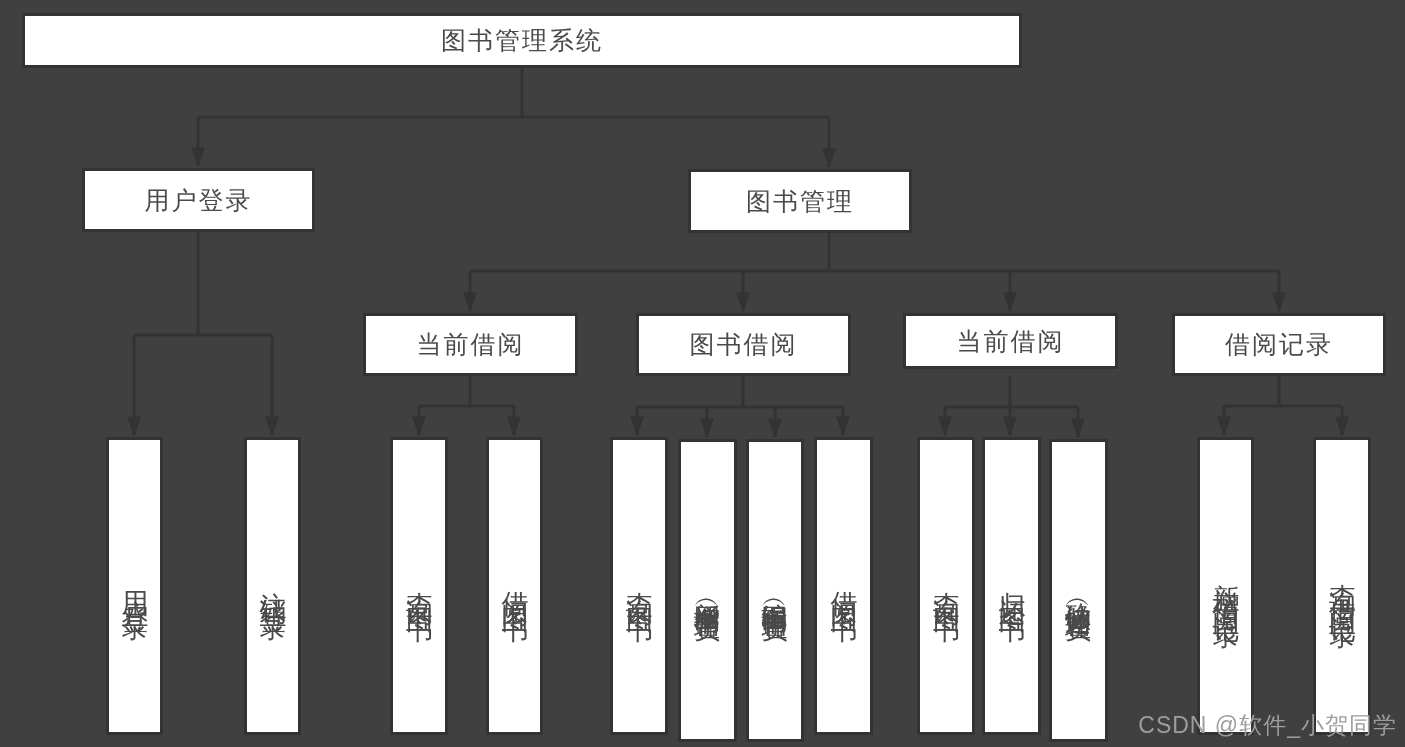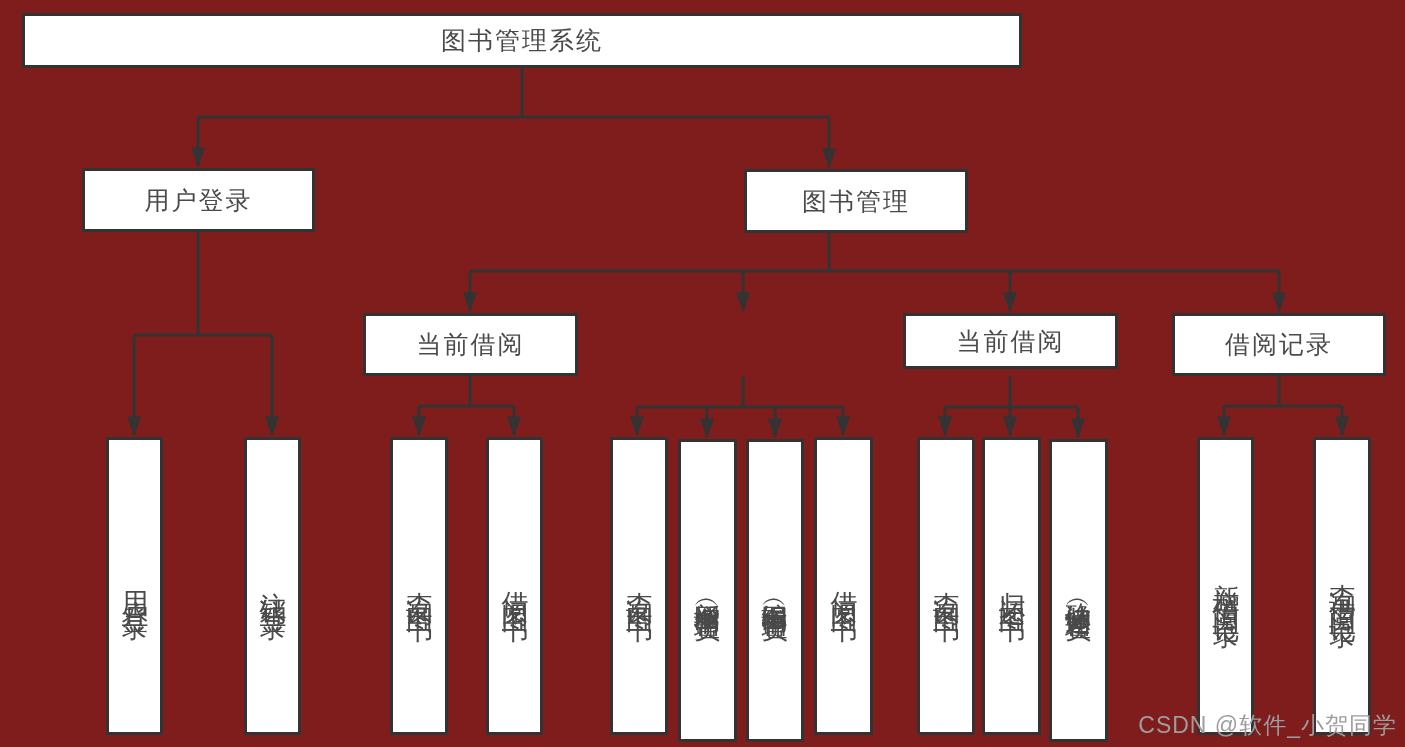--- a/index.html
+++ b/index.html
@@ -1,19 +1,19 @@
 <!DOCTYPE html>
 <html><head>
 <meta charset="utf-8">
 <style>
   html,body{margin:0;padding:0;background:#ffffff;}
   .canvas{
     position:relative;
     width:1405px;height:747px;
-    background:#7f1d1d;
+    background:#404040;
     font-family:"Liberation Sans","DejaVu Sans",sans-serif;
     overflow:hidden;
   }
   .wires{position:absolute;left:0;top:0;width:1405px;height:747px;}
   .wire{stroke:#333333;stroke-width:3;fill:none;}
   .node{
     position:absolute;
     box-sizing:border-box;
     border:3px solid #333333;
     background:#ffffff;
@@ -91,23 +91,24 @@
 
     <path class="wire" d="M1279,376 V406"></path>
     <path class="wire" d="M1224,406 H1342"></path>
     <path class="wire" d="M1224,406 V435" marker-end="url(#arrow)"></path>
     <path class="wire" d="M1342,406 V435" marker-end="url(#arrow)"></path>
   </svg>
 
   <div class="node h" style="left:22px;top:13px;width:1000px;height:55px;">图书管理系统</div>
 
   <div class="node h" style="left:82px;top:168px;width:233px;height:64px;">用户登录</div>
-  <div class="node h" style="left:744px;top:169px;width:224px;height:64px;">图书管理</div>
+  <div class="node h" style="left:688px;top:169px;width:224px;height:64px;">图书管理</div>
 
   <div class="node h" style="left:363px;top:313px;width:215px;height:63px;">当前借阅</div>
+  <div class="node h" style="left:636px;top:313px;width:215px;height:63px;">图书借阅</div>
   <div class="node h" style="left:903px;top:313px;width:215px;height:56px;">当前借阅</div>
   <div class="node h" style="left:1172px;top:313px;width:214px;height:63px;">借阅记录</div>
 
   <div class="node v" style="left:106px;top:437px;width:57px;height:298px;">用户登录</div>
   <div class="node v" style="left:244px;top:437px;width:57px;height:298px;">注销登录</div>
 
   <div class="node v" style="left:390px;top:437px;width:58px;height:298px;">查询图书</div>
   <div class="node v" style="left:486px;top:437px;width:57px;height:298px;">借阅图书</div>
 
   <div class="node v" style="left:610px;top:437px;width:58px;height:298px;">查询图书</div>

